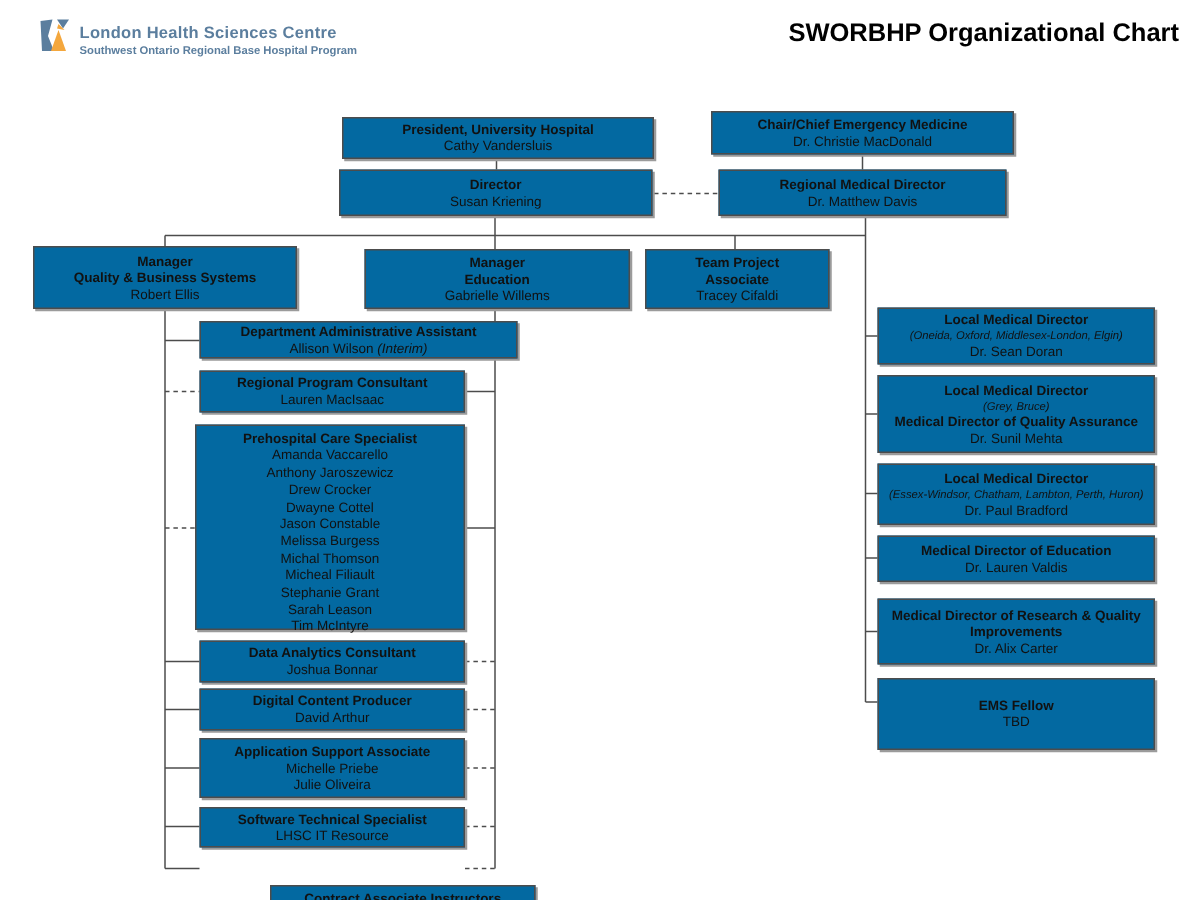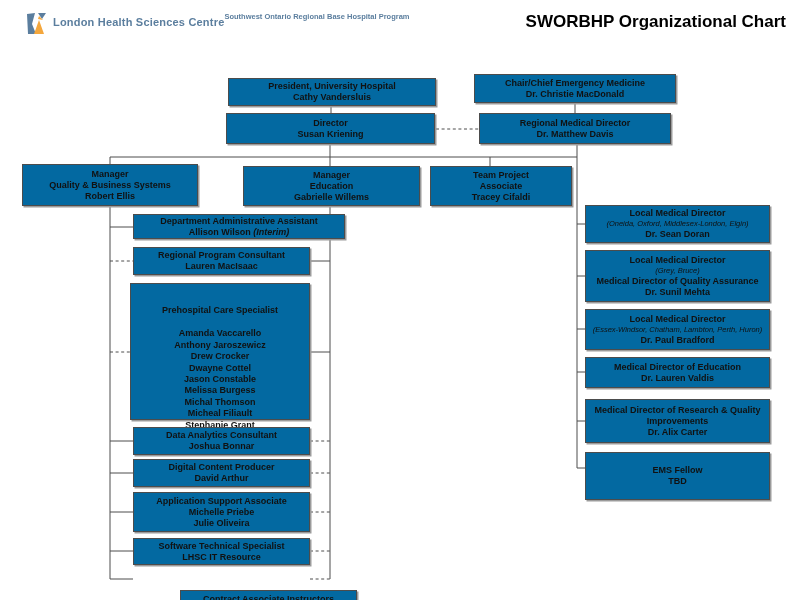--- a/index.html
+++ b/index.html
@@ -3,42 +3,42 @@
 <meta charset="utf-8">
 <style>
   html,body { margin:0; padding:0; background:#ffffff; }
   #canvas {
     position:relative; width:800px; height:600px; background:#ffffff;
     font-family:"Liberation Sans", sans-serif; color:#111; overflow:hidden;
   }
   
   #logo { position:absolute; left:26px; top:12px; display:flex; align-items:flex-start; }
   #logo svg { display:block; margin-right:5px; }
-  .logo-text { display:flex; flex-direction:row; }
+  .logo-text { display:flex; flex-direction:column; }
   .logo-org { font-size:11px; font-weight:bold; color:#5b7e9e; letter-spacing:0.2px; line-height:14px; margin-top:3px; }
   .logo-program { font-size:7.5px; font-weight:600; color:#5b7e9e; line-height:10px; }
   #doc-title { position:absolute; right:14px; top:12px; text-align:right; }
   .main-title { font-size:17px; font-weight:bold; color:#000; line-height:20px; }
   .updated { font-size:10px; font-style:italic; color:#1a1a1a; line-height:13px; }
   
   #lines { position:absolute; left:0; top:0; }
   .ln { stroke:#4c4c4c; stroke-width:1; fill:none; }
   .dash { stroke-dasharray:3,2.6; }
   
   .box {
     position:absolute; background:#0369a1; border:1px solid #4c4c4c;
     box-shadow:1.5px 1.5px 0 #9b9b9b;
     display:flex; flex-direction:column; align-items:center; justify-content:center;
     text-align:center; font-size:9px; line-height:11px; box-sizing:border-box; padding:1px 2px;
   }
   .box .t { font-weight:bold; white-space:pre-line; }
-  .box .n { font-weight:bold; white-space:pre-line; }
+  .box .n { font-weight:normal; white-space:pre-line; }
   .box .r { font-style:italic; font-size:7.5px; line-height:10px; }
   .box .suffix { font-style:italic; }
-  .top-align { justify-content:flex-start; padding-top:21px; line-height:11.4px;gap:12px; }
+  .top-align { justify-content:flex-start; padding-top:3px; line-height:11.4px; }
 </style>
 </head>
 <body>
 
 <div id="canvas">
 
   <div id="logo">
     <svg width="22" height="24" viewBox="0 0 22 24">
       <polygon points="1,2 9,1 6,12 10,22 2,22" fill="#5b7e9e"></polygon>
       <polygon points="12,1 20,1 16,7" fill="#5b7e9e"></polygon>
@@ -118,21 +118,21 @@
 Quality &amp; Business Systems</span>
     <span class="n">Robert Ellis</span>
   </div>
 
   <div class="box" style="left:243px; top:166px; width:177px; height:40px;">
     <span class="t">Manager
 Education</span>
     <span class="n">Gabrielle Willems</span>
   </div>
 
-  <div class="box" style="left:430px; top:166px; width:142px; height:40px;">
+  <div class="box" style="left:430px; top:166px; width:123px; height:40px;">
     <span class="t">Team Project
 Associate</span>
     <span class="n">Tracey Cifaldi</span>
   </div>
 
   <div class="box" style="left:133px; top:214px; width:212px; height:25px;">
     <span class="t">Department Administrative Assistant</span>
     <span class="n"><span>Allison Wilson </span><span class="suffix">(Interim)</span></span>
   </div>
 

